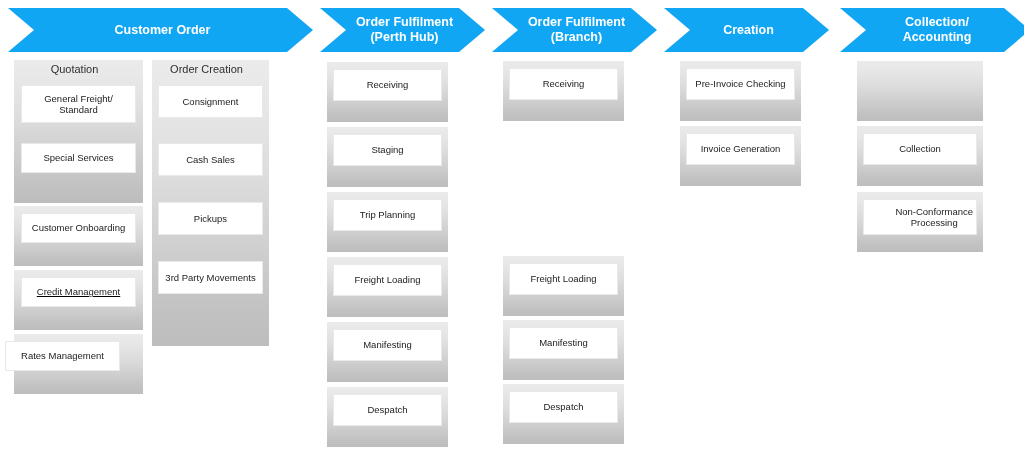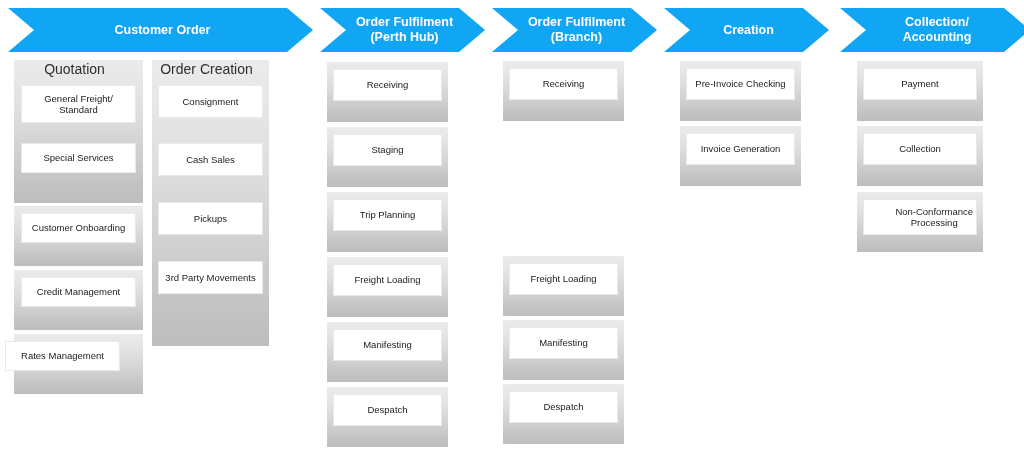--- a/index.html
+++ b/index.html
@@ -34,21 +34,21 @@
 
   
   .card{
     position:absolute;
     background:linear-gradient(to bottom,#ebebeb 0%,#e6e6e6 18%,#dddddd 40%,#cfcfcf 66%,#c2c2c2 88%,#bdbdbd 100%);
   }
   .card-header{
     position:absolute;
     left:0;right:8px;top:3px;
     text-align:center;
-    font-size:14px;
+    font-size:11px;
     color:#2f2f2f;
     line-height:12px;
   }
   
   .box{
     position:absolute;
     background:#ffffff;
     border:1px solid #e9e9e9;
     box-sizing:border-box;
     display:flex;align-items:center;justify-content:center;
@@ -111,21 +111,21 @@
     <div class="box" style="left: 21px; top: 85px; width: 115px; height: 38px;">
       <div class="box-label">General Freight/
 Standard</div>
     </div>
     <div class="box" style="left: 21px; top: 143px; width: 115px; height: 30px;">
       <div class="box-label">Special Services</div>
     </div>
     <div class="box" style="left: 21px; top: 213px; width: 115px; height: 30px;">
       <div class="box-label">Customer Onboarding</div>
     </div>
-    <div class="box" style="left: 21px; top: 277px; width: 115px; height: 30px;">
+    <div class="box" style="left: 21px; top: 277px; width: 115px; height: 30px; text-decoration: underline;">
       <div class="box-label">Credit Management</div>
     </div>
     <div class="box" style="left: 5px; top: 341px; width: 115px; height: 30px;">
       <div class="box-label">Rates Management</div>
     </div>
     <div class="box" style="left: 158px; top: 85px; width: 105px; height: 33px;">
       <div class="box-label">Consignment</div>
     </div>
     <div class="box" style="left: 158px; top: 143px; width: 105px; height: 33px;">
       <div class="box-label">Cash Sales</div>
@@ -165,23 +165,20 @@
     </div>
     <div class="box" style="left: 509px; top: 391px; width: 109px; height: 32px;">
       <div class="box-label">Despatch</div>
     </div>
     <div class="box" style="left: 686px; top: 68px; width: 109px; height: 32px;">
       <div class="box-label">Pre-Invoice Checking</div>
     </div>
     <div class="box" style="left: 686px; top: 133px; width: 109px; height: 32px;">
       <div class="box-label">Invoice Generation</div>
     </div>
-    <div class="box" style="left: 863px; top: 68px; width: 114px; height: 32px;">
-      <div class="box-label">Payment</div>
-    </div>
     <div class="box" style="left: 863px; top: 133px; width: 114px; height: 32px;">
       <div class="box-label">Collection</div>
     </div>
     <div class="box" style="left: 863px; top: 199px; width: 114px; height: 36px; justify-content: flex-end;">
       <div class="box-label">Non-Conformance
 Processing</div>
     </div>
   </div>
 
 </body></html>

